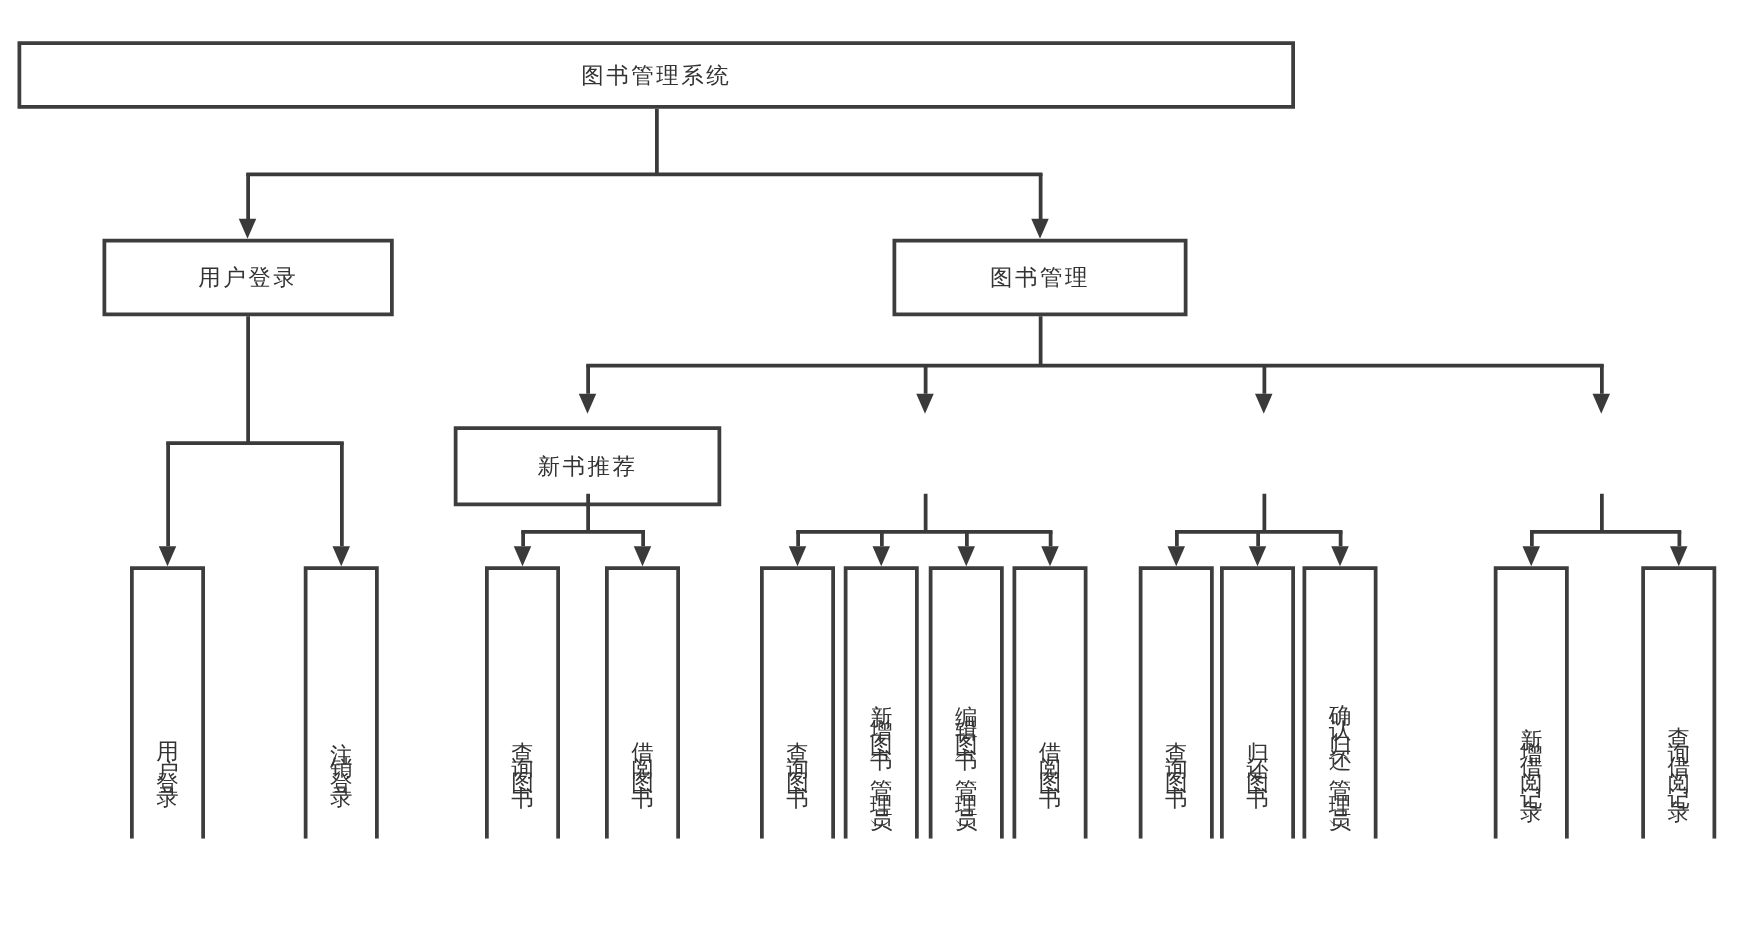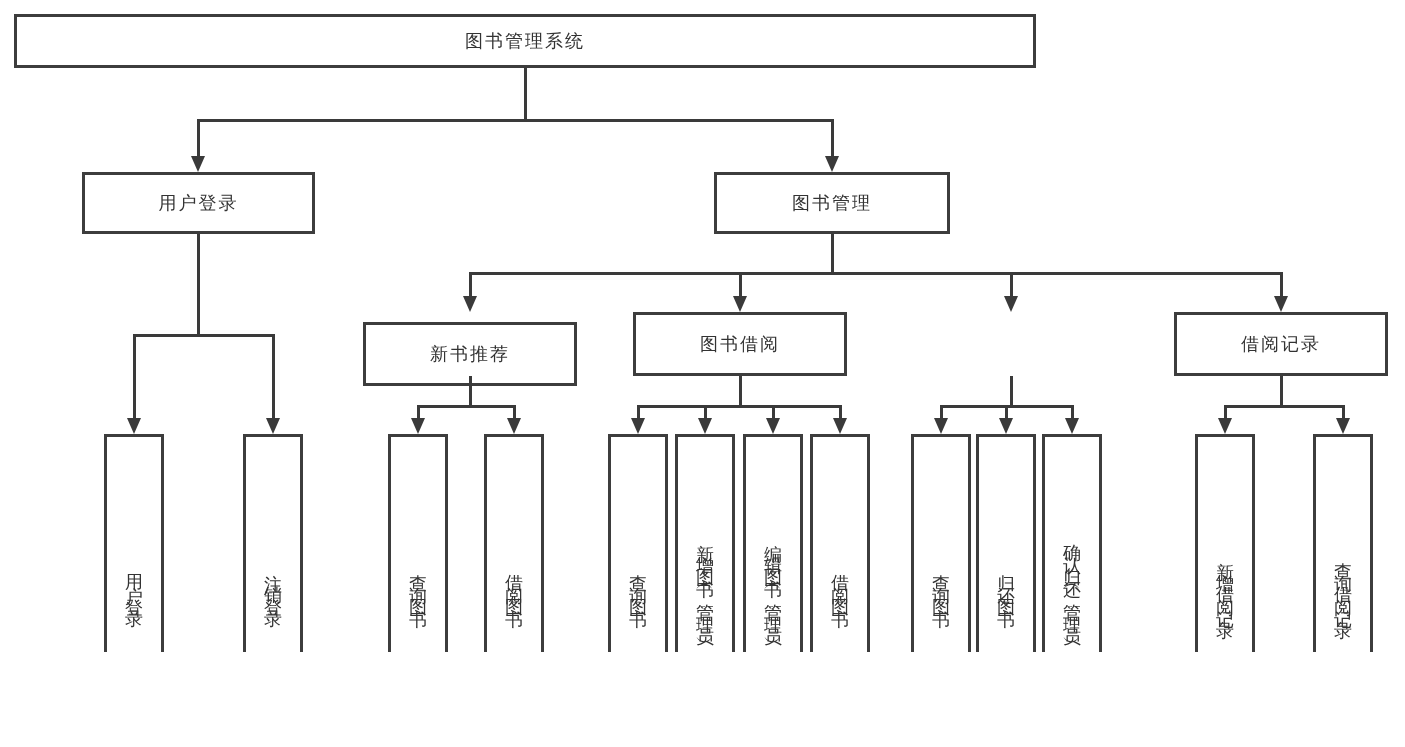--- a/index.html
+++ b/index.html
@@ -1,21 +1,21 @@
 <!DOCTYPE html>
 <html style="--line: #3a3a3a; --box-border: #3d3d3d; --text: #333333; --watermark: #b5b5b5; --background: #ffffff;"><head>
 <meta charset="utf-8">
 <style>
   :root{
     --line:#3a3a3a; --box-border:#3d3d3d; --text:#333333;
     --watermark:#b5b5b5; --background:#ffffff;
   }
   html,body{margin:0;padding:0;background:var(--background);}
   body{font-family:"Liberation Sans","DejaVu Sans",sans-serif;}
-  .canvas{position:relative;width:1405px;height:652px;background:var(--background);overflow:hidden;}
+  .canvas{position:relative;width:1405px;height:652px;background:var(--background);overflow:hidden;margin-top:19px;}
   .box{position:absolute;border:3px solid var(--box-border);background:#fff;
        display:flex;align-items:center;justify-content:center;color:var(--text);box-sizing:border-box;}
   .box.h span{font-size:18px;letter-spacing:2px;white-space:nowrap;}
   .box.v span{writing-mode:vertical-rl;text-orientation:mixed;font-size:18px;
               letter-spacing:12px;line-height:1;white-space:nowrap;}
   .vline{position:absolute;width:3px;background:var(--line);}
   .hline{position:absolute;height:3px;background:var(--line);}
   .arr{position:absolute;width:0;height:0;
        border-left:7px solid transparent;border-right:7px solid transparent;
        border-top:16px solid var(--line);}
@@ -51,26 +51,20 @@
   <div class="arr" style="left:463px;top:296px"></div>
   <div class="vline" style="left:738.5px;top:273px;height:23px"></div>
   <div class="arr" style="left:733px;top:296px"></div>
   <div class="vline" style="left:1009.5px;top:273px;height:23px"></div>
   <div class="arr" style="left:1004px;top:296px"></div>
   <div class="vline" style="left:1279.5px;top:273px;height:23px"></div>
   <div class="arr" style="left:1274px;top:296px"></div>
 
   <div class="box h" style="left:363px;top:322px;width:214px;height:64px">
     <span>新书推荐</span>
-  </div>
-  <div class="box h" style="left:633px;top:312px;width:214px;height:64px">
-    <span>图书借阅</span>
-  </div>
-  <div class="box h" style="left:1174px;top:312px;width:214px;height:64px">
-    <span>借阅记录</span>
   </div>
 
   <div class="vline" style="left:196.5px;top:234px;height:101px"></div>
   <div class="hline" style="left:132.5px;top:333.5px;width:142px"></div>
   <div class="vline" style="left:132.5px;top:335px;height:83px"></div>
   <div class="arr" style="left:127px;top:418px"></div>
   <div class="vline" style="left:271.5px;top:335px;height:83px"></div>
   <div class="arr" style="left:266px;top:418px"></div>
 
   <div class="vline" style="left:468.5px;top:376px;height:30px"></div>

